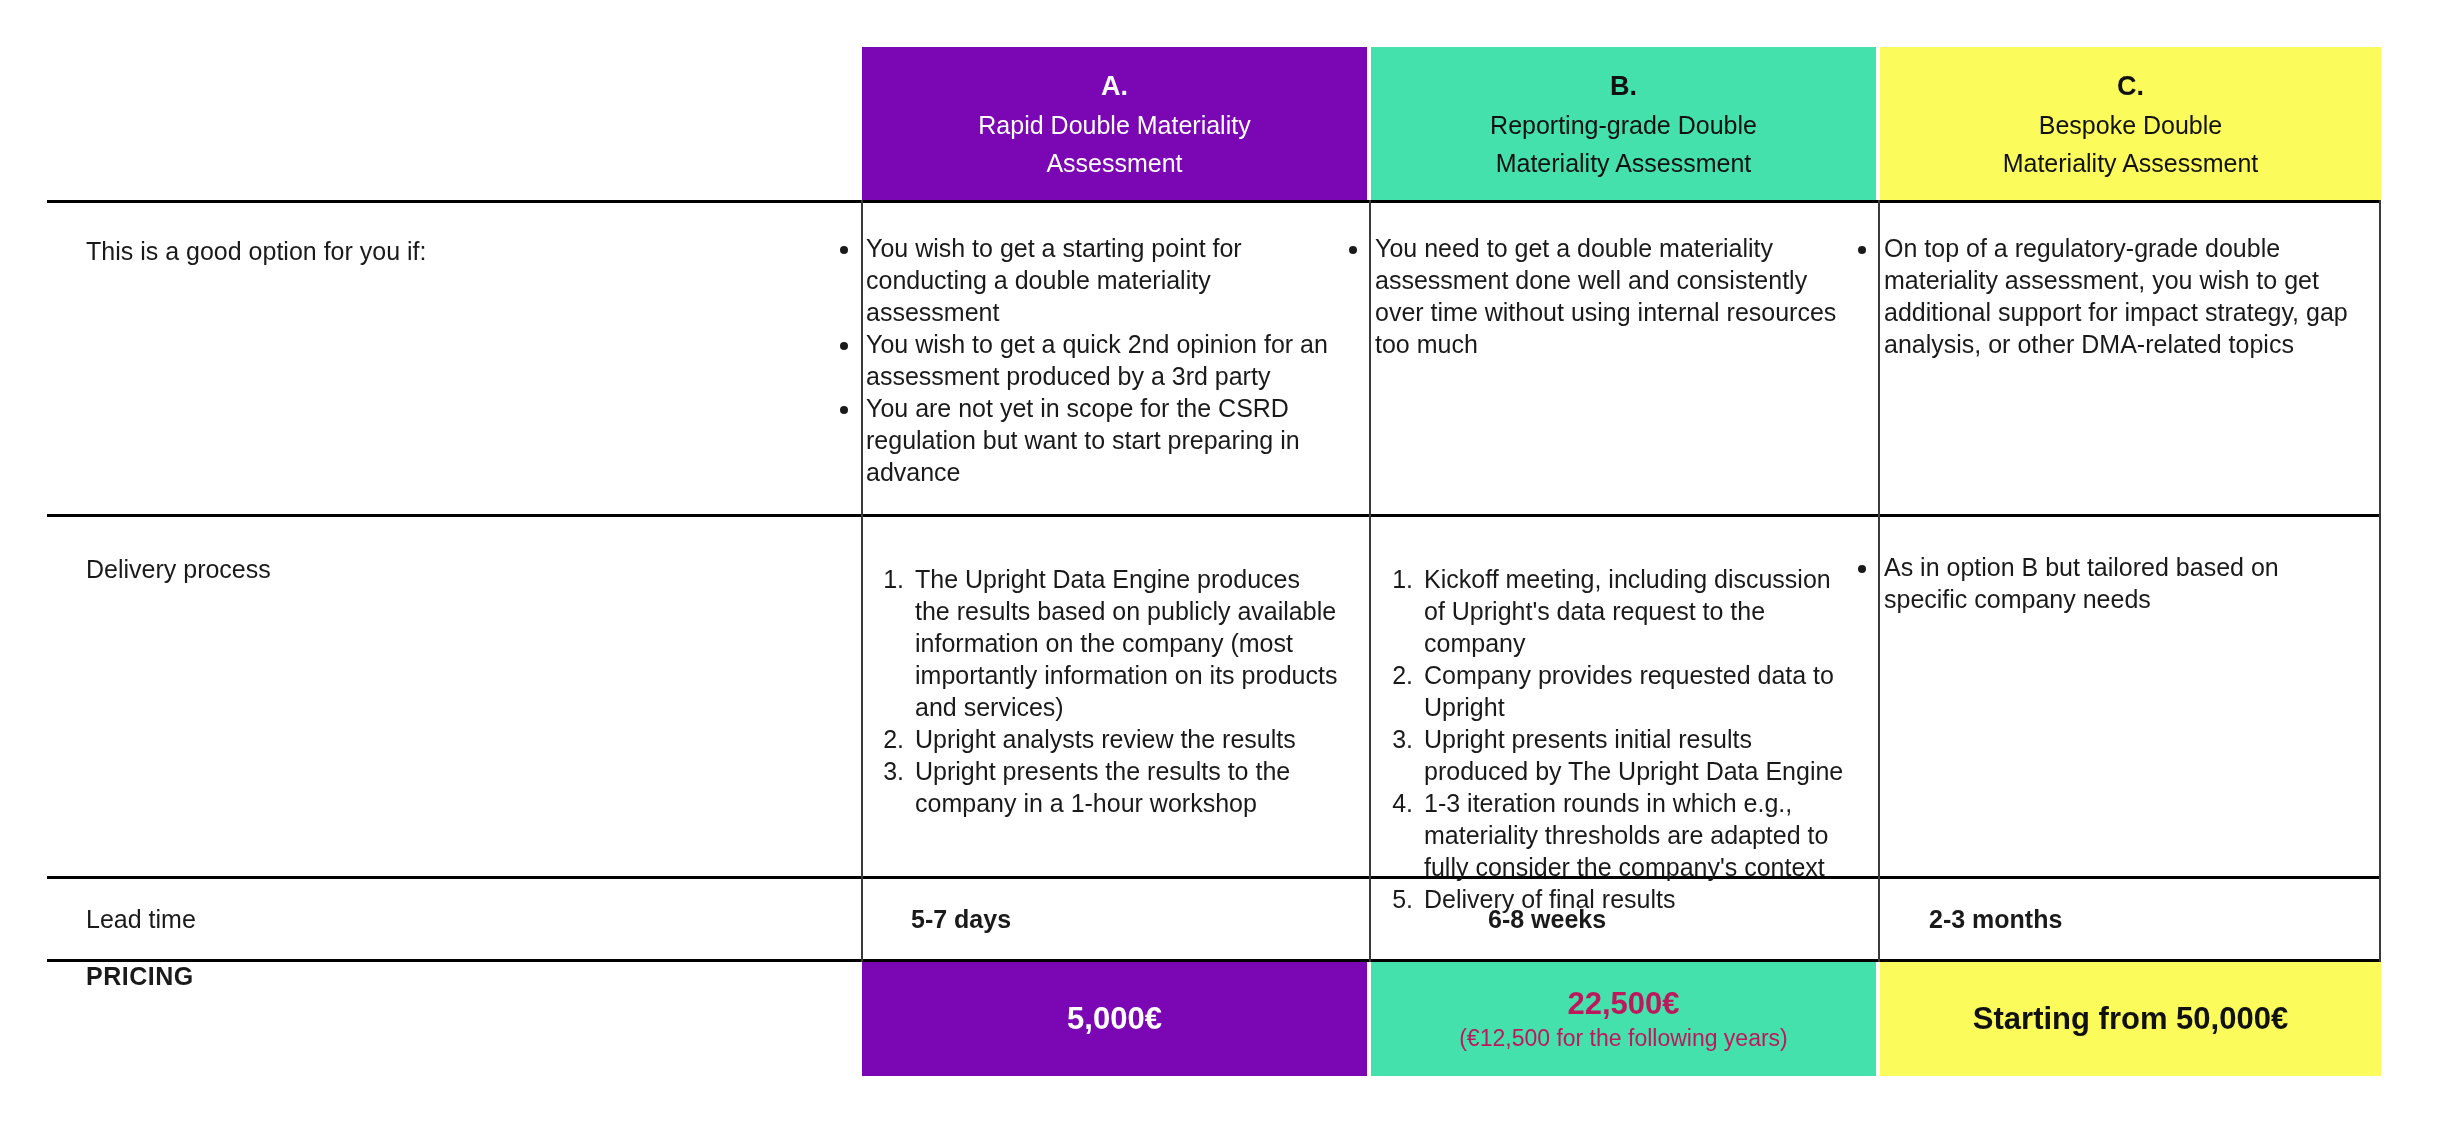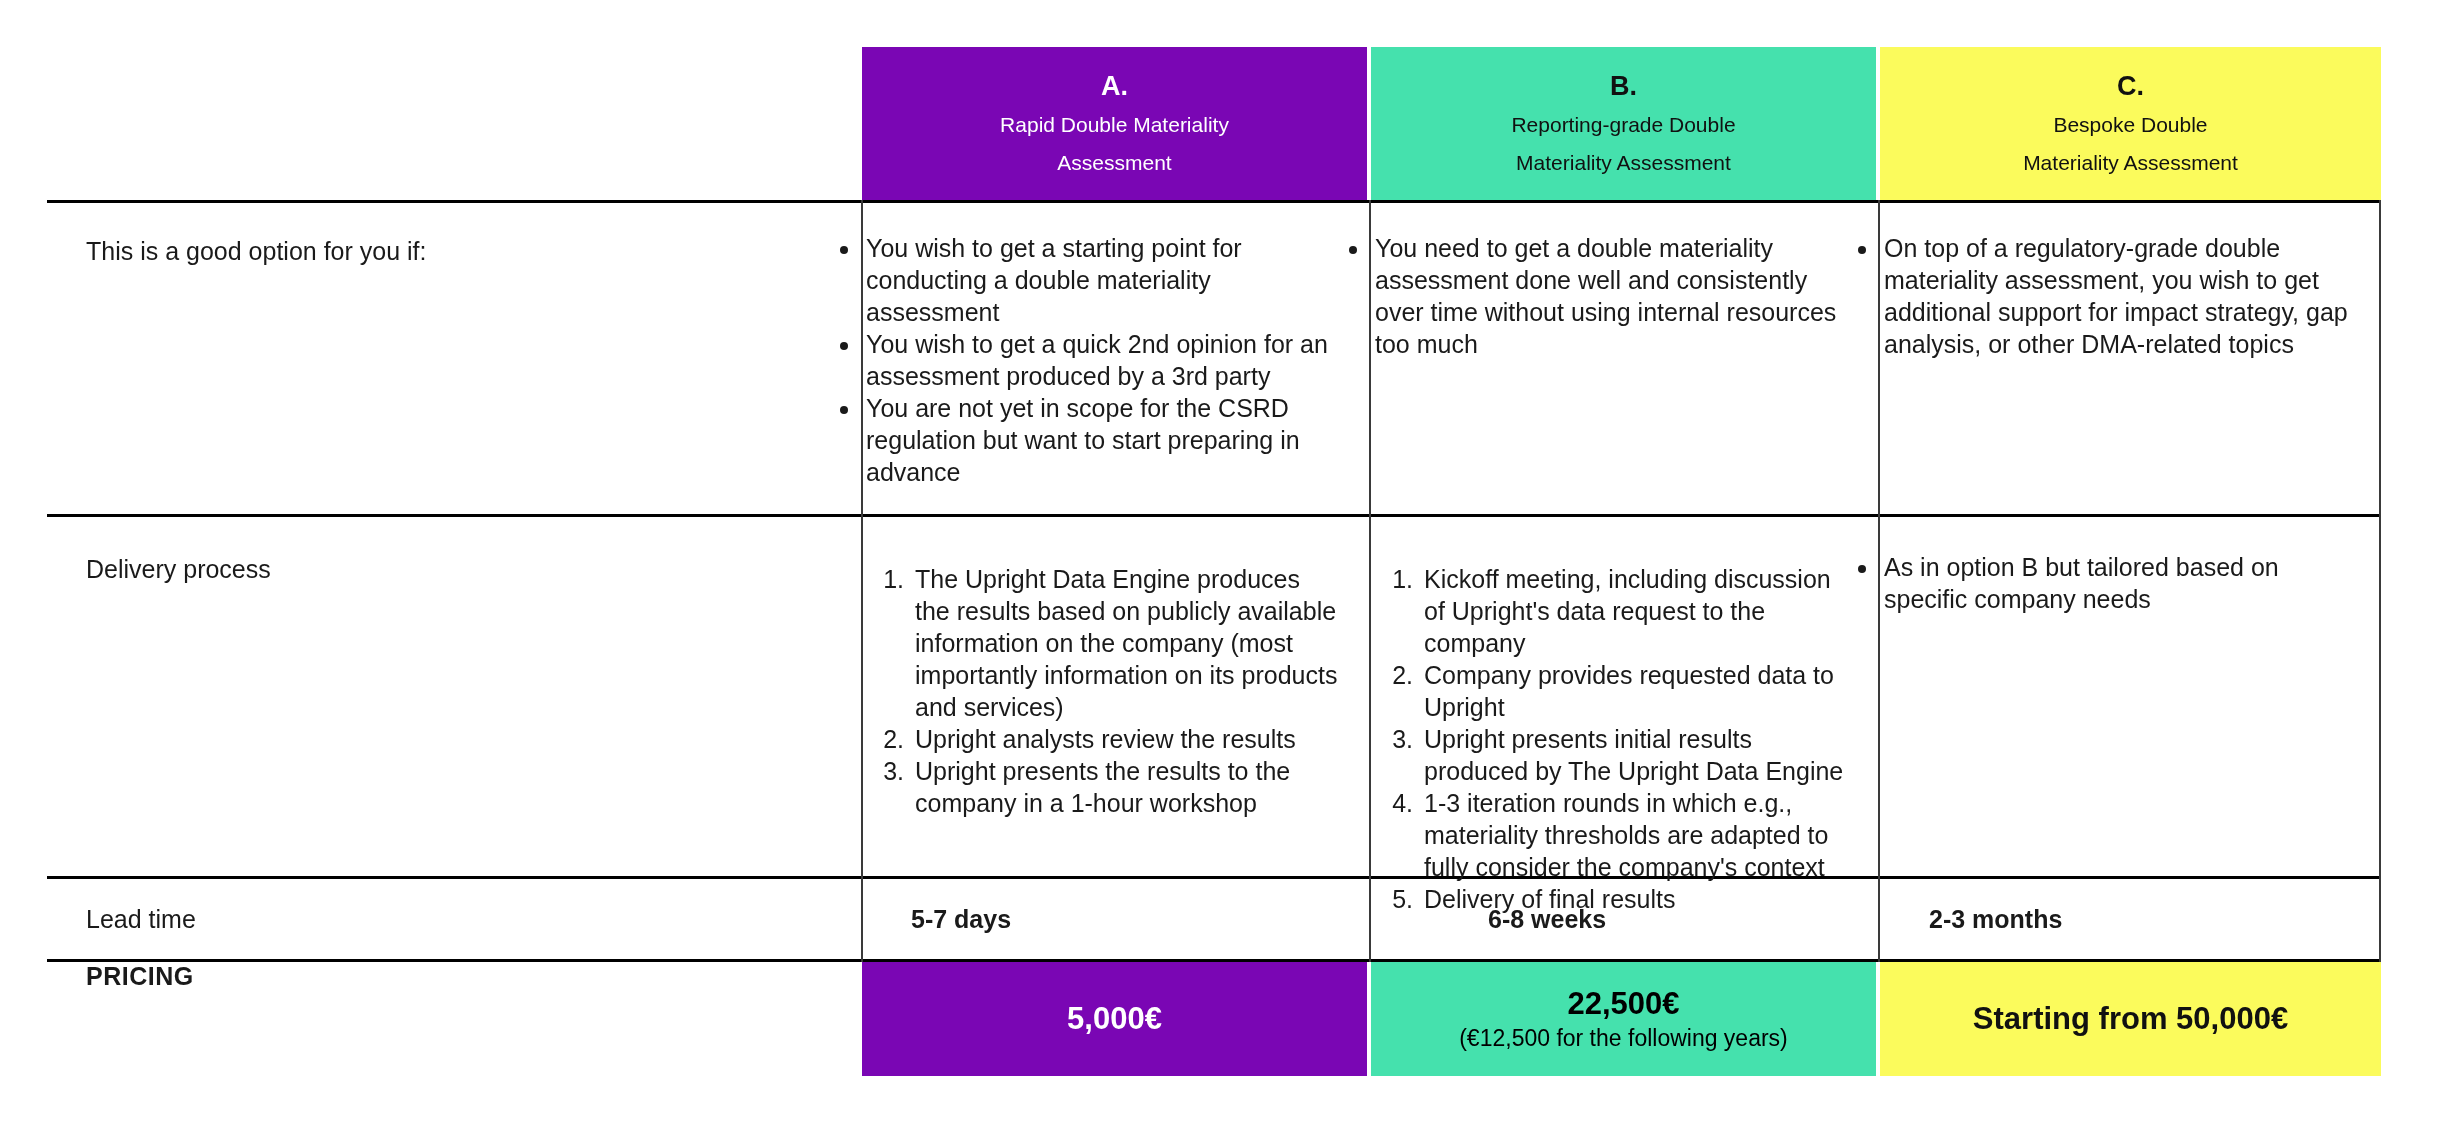--- a/index.html
+++ b/index.html
@@ -7,21 +7,21 @@
   body { background:#ffffff; font-family:"Liberation Sans","DejaVu Sans",sans-serif; color:#1a1a1a; }
   .page { position:relative; width:2445px; height:1122px; background:#ffffff; overflow:hidden; }
 
   
   .hdr { position:absolute; top:47px; height:153px; display:flex; flex-direction:column;
          justify-content:center; align-items:center; text-align:center; }
   .hdr-a { left:862px;  width:505px; background:#7A06B4; color:#ffffff; }
   .hdr-b { left:1371px; width:505px; background:#45E1AD; color:#111111; }
   .hdr-c { left:1880px; width:501px; background:#FBFB5C; color:#111111; }
   .hdr-letter { font-weight:bold; font-size:27px; line-height:40px; }
-  .hdr-title  { font-size:21px; line-height:38px; white-space:pre-line;text-align:center; }
+  .hdr-title  { font-size:25px; line-height:38px; white-space:pre-line;text-align:center; }
 
   
   .hline { position:absolute; left:47px; width:2334px; height:3px; background:#000000; }
   .hl-1 { top:200px; } .hl-2 { top:514px; } .hl-3 { top:876px; } .hl-4 { top:959px; }
   .vline { position:absolute; top:200px; height:762px; width:2px; background:#3a3a3a; }
   .vl-1 { left:861px; } .vl-2 { left:1369px; } .vl-3 { left:1878px; } .vl-4 { left:2379px; }
 
   
   .rowlabel { position:absolute; left:86px; font-size:25px; line-height:32px; width:720px; }
   .lbl-good     { top:235px; }
@@ -40,21 +40,21 @@
   ol.cell { padding-left:49px;margin-top:12px; }
   ul.cell li, ol.cell li { padding-left:4px; }
 
   .lead-val { position:absolute; top:903px; font-size:25px; line-height:32px;font-weight:bold; }
   .lead-a { left:911px; } .lead-b { left:1488px; } .lead-c { left:1929px; }
 
   
   .price { position:absolute; top:962px; height:114px; display:flex; flex-direction:column;
            justify-content:center; align-items:center; text-align:center; }
   .price-a { left:862px;  width:505px; background:#7A06B4; color:#ffffff; }
-  .price-b { left:1371px; width:505px; background:#45E1AD; color:#000000; }
+  .price-b { left:1371px; width:505px; background:#45E1AD; color:#be185d; }
   .price-c { left:1880px; width:501px; background:#FBFB5C; color:#111111; }
   .price-main { font-size:31px; font-weight:bold; line-height:38px; }
   .price-sub  { font-size:23px; line-height:30px; }
 </style>
 </head>
 <body>
 
 <div class="page">
 
   <div class="hdr hdr-a">

